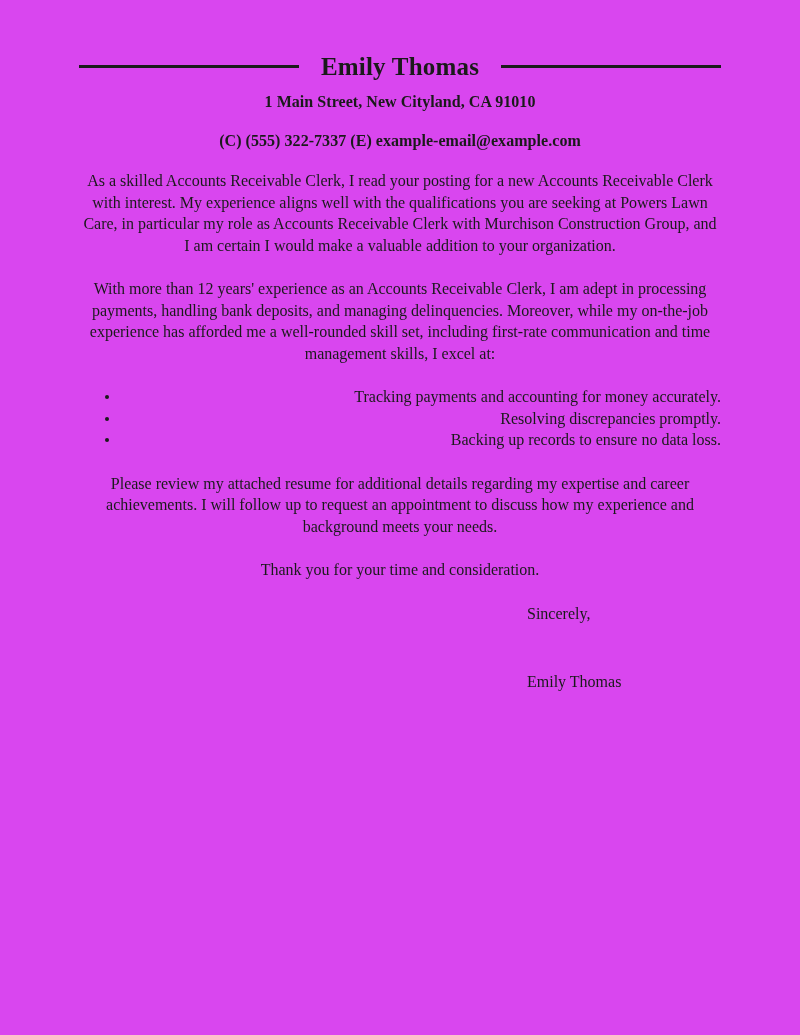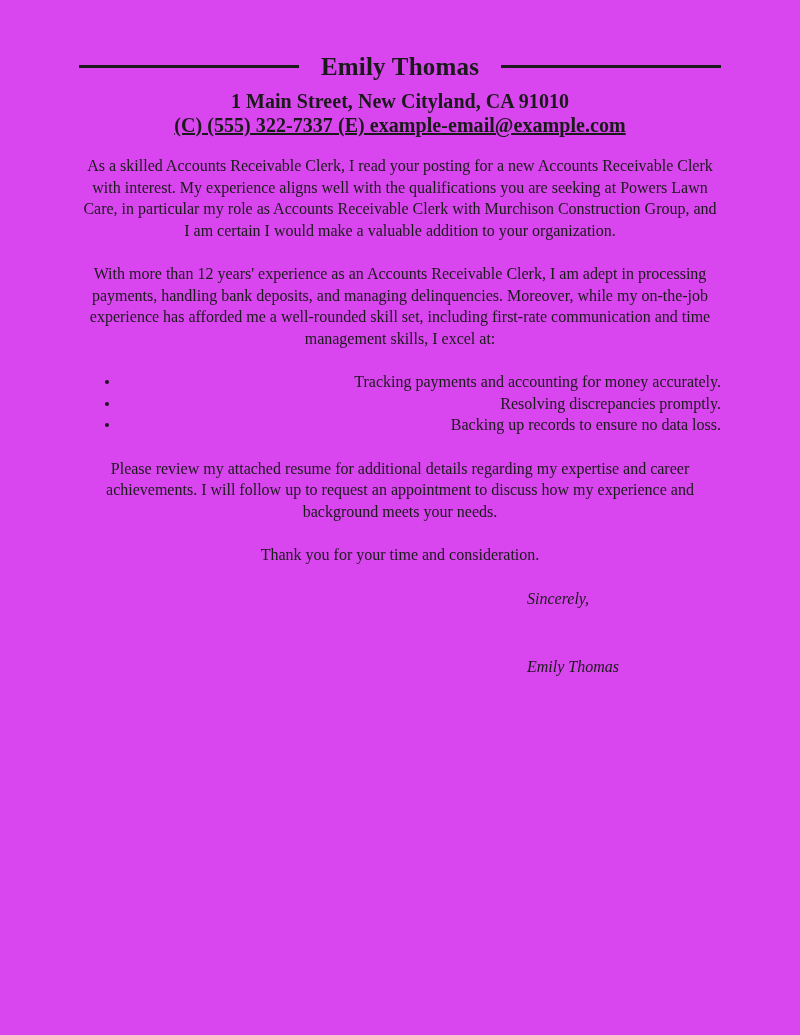--- a/index.html
+++ b/index.html
@@ -48,29 +48,28 @@
   .applicant-name {
     font-size: 25px;
     font-weight: bold;
     letter-spacing: 0.2px;
     padding: 0 22px;
     white-space: nowrap;
     line-height: 1;
   }
 
   .contact-line {
-    font-size: 20px;
+    font-size: 16px;
     font-weight: bold;
     line-height: 21px;
     margin-top: 12px;
     letter-spacing: 0.05px;
   }
   .contact-line.second {
-    margin-top: 3px;
-    text-decoration: underline;
+    margin-top: 18px;
   }
 
   
   .letter-body {
     width: 642px;
     margin: 0 auto;
     padding-top: 19px;
     font-size: 16px;
     line-height: 21.5px;
   }
@@ -105,21 +104,20 @@
     width: 4px;
     height: 4px;
     border-radius: 50%;
     background: #1a1a1a;
   }
 
   
   .closing-block {
     margin-top: 8px;
     padding-left: 448px;
-    font-style: italic;
   }
 
   .closing-salutation {
     margin: 0;
     line-height: 21.5px;
   }
 
   .signature-name {
     margin: 0;
     padding-top: 47px;

